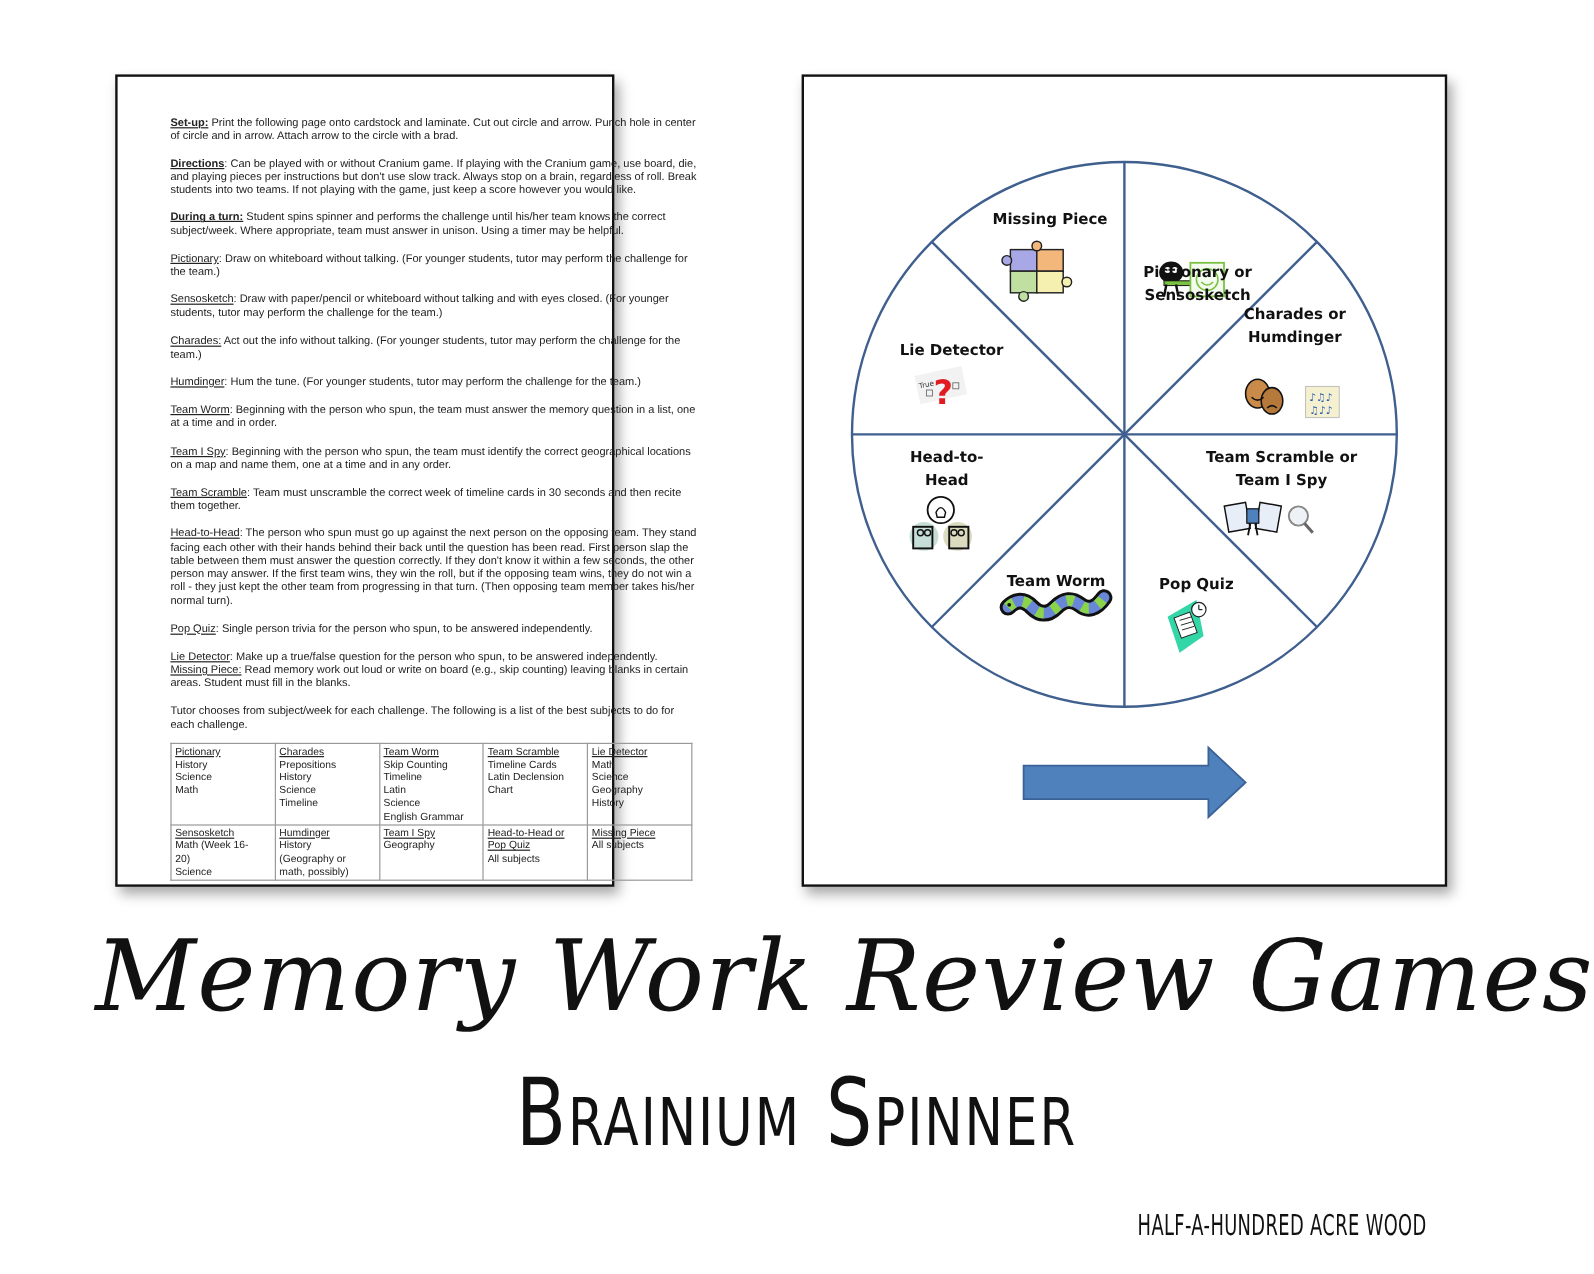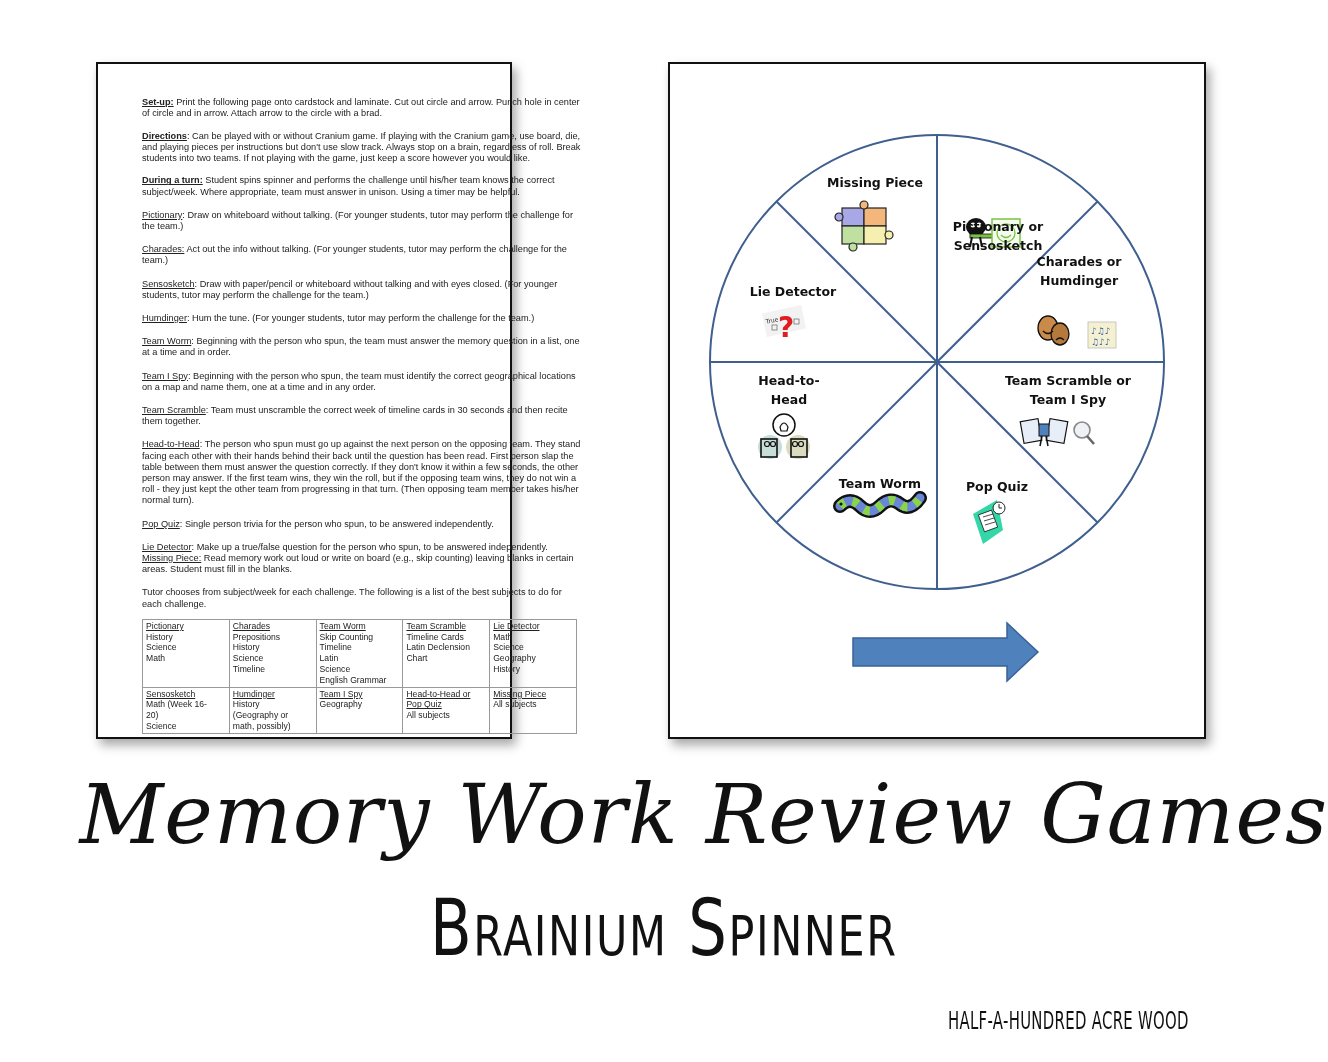--- a/index.html
+++ b/index.html
@@ -63,22 +63,22 @@
       <span class="lbl-b">Set-up:</span><span> Print the following page onto cardstock and laminate. Cut out circle and arrow.  Punch hole in center of circle and in arrow.  Attach arrow to the circle with a brad.</span>
     </p>
     <p>
       <span class="lbl-b">Directions</span><span>:  Can be played with or without Cranium game.  If playing with the Cranium game, use board, die, and playing pieces per instructions but don't use slow track.  Always stop on a brain, regardless of roll.  Break students into two teams.  If not playing with the game, just keep a score however you would like.</span>
     </p>
     <p>
       <span class="lbl-b">During a turn:</span><span>  Student spins spinner and performs the challenge until his/her team knows the correct subject/week.  Where appropriate, team must answer in unison.  Using a timer may be helpful.</span>
     </p>
 
     <p class="tight"><span class="lbl-u">Pictionary</span><span>: Draw on whiteboard without talking.  (For younger students, tutor may perform the challenge for the team.)</span></p>
+    <p class="tight"><span class="lbl-u">Sensosketch</span><span>: Draw with paper/pencil or whiteboard without talking and with eyes closed.  (For younger students, tutor may perform the challenge for the team.)</span></p>
     <p class="tight"><span class="lbl-u">Charades:</span><span> Act out the info without talking. (For younger students, tutor may perform the challenge for the team.)</span></p>
-    <p class="tight"><span class="lbl-u">Sensosketch</span><span>: Draw with paper/pencil or whiteboard without talking and with eyes closed.  (For younger students, tutor may perform the challenge for the team.)</span></p>
     <p class="tight"><span class="lbl-u">Humdinger</span><span>: Hum the tune.  (For younger students, tutor may perform the challenge for the team.)</span></p>
     <p class="tight"><span class="lbl-u">Team Worm</span><span>: Beginning with the person who spun, the team must answer the memory question in a list, one at a time and in order.</span></p>
     <p class="tight"><span class="lbl-u">Team I Spy</span><span>: Beginning with the person who spun, the team must identify the correct geographical locations on a map and name them, one at a time and in any order.</span></p>
     <p class="tight"><span class="lbl-u">Team Scramble</span><span>: Team must unscramble the correct week of timeline cards in 30 seconds and then recite them together.</span></p>
     <p class="tight"><span class="lbl-u">Head-to-Head</span><span>: The person who spun must go up against the next person on the opposing team.  They stand facing each other with their hands behind their back until the question has been read.  First person slap the table between them must answer the question correctly.  If they don't know it within a few seconds, the other person may answer.  If the first team wins, they win the roll, but if the opposing team wins, they do not win a roll - they just kept the other team from progressing in that turn.  (Then opposing team member takes his/her normal turn).</span></p>
     <p class="tight"><span class="lbl-u">Pop Quiz</span><span>: Single person trivia for the person who spun, to be answered independently.</span></p>
     <p class="tight"><span class="lbl-u">Lie Detector</span><span>: Make up a true/false question for the person who spun, to be answered independently.</span></p>
     <p><span class="lbl-u">Missing Piece:</span><span>  Read memory work out loud or write on board (e.g., skip counting) leaving blanks in certain areas.  Student must fill in the blanks.</span></p>
 
     <p class="tight">Tutor chooses from subject/week for each challenge.  The following is a list of the best subjects to do for each challenge.</p>

